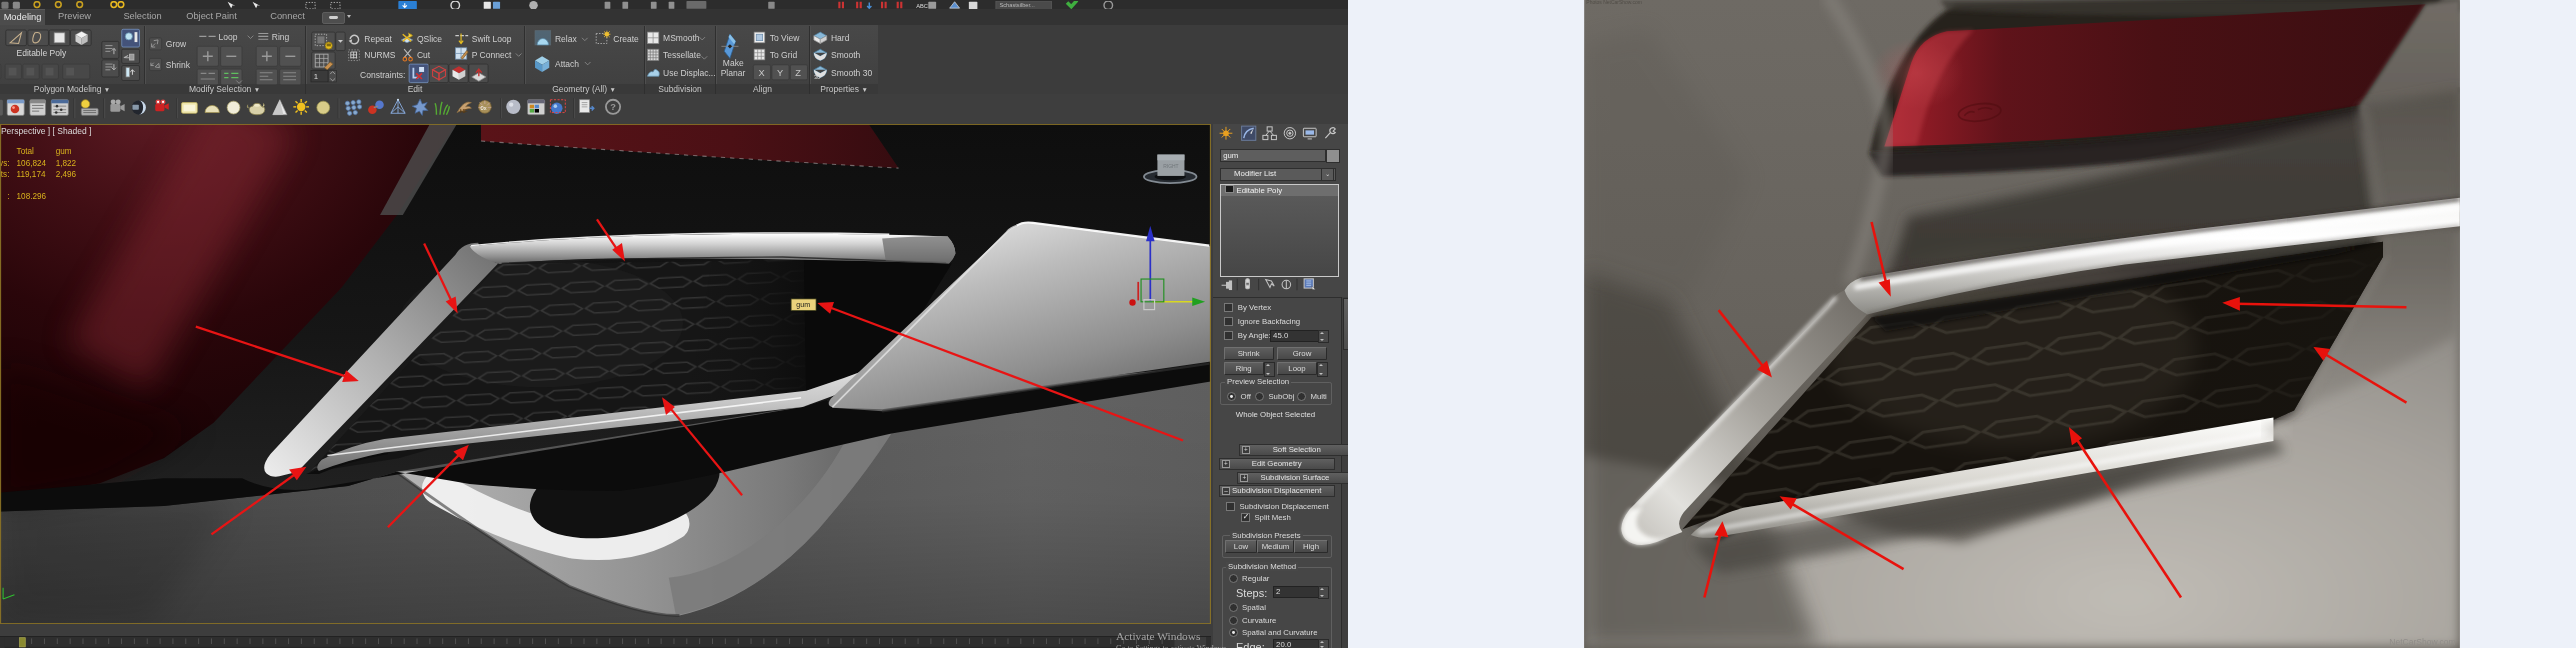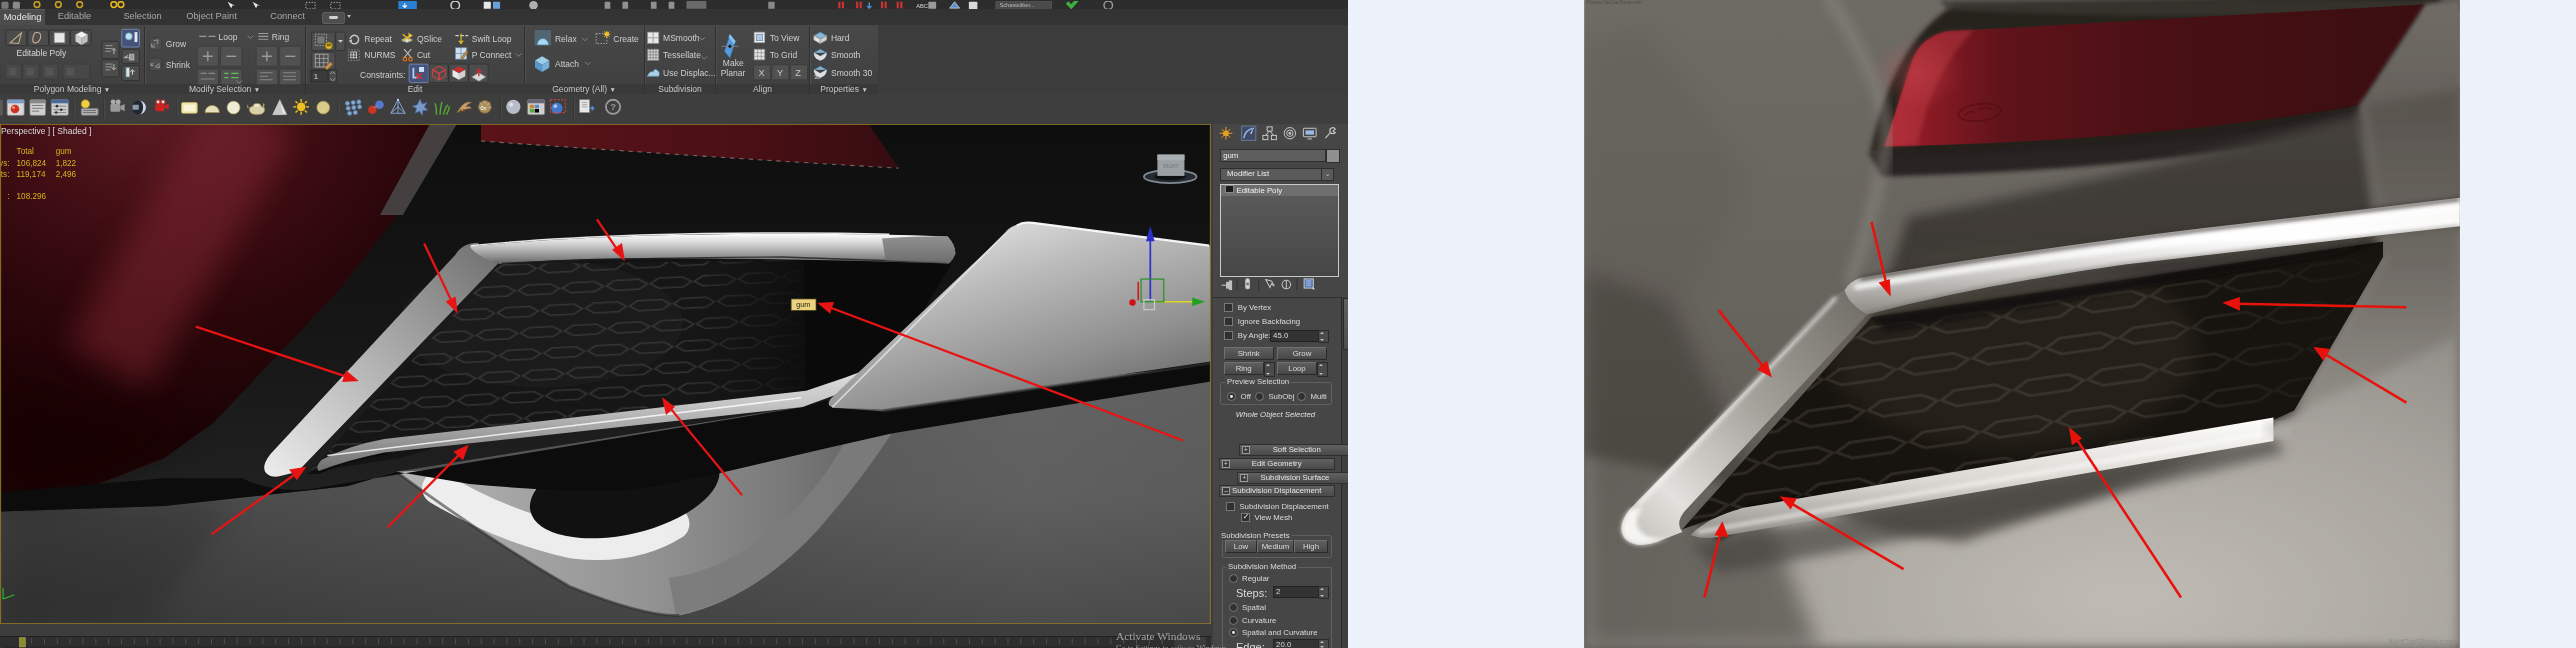--- a/index.html
+++ b/index.html
@@ -81,21 +81,21 @@
         <rect x="1305" y="1" width="11" height="10" rx="1" fill="#9a9a9a"></rect>
 <path d="M1335,10 l7,-9 l7,9 z" fill="#5a8fd0" stroke="#ddd" stroke-width="1"></path>
 <rect x="1362" y="1" width="12" height="11" rx="1" fill="#d8d8d8"></rect>
 <rect x="1400" y="0" width="78" height="12" fill="#4a4a4a" stroke="#5e5e5e"></rect>
         <text x="1405" y="9" font-size="8" fill="#bbb">Schastsilber...</text>
         <path d="M1500,2 l6,6 l8,-9" stroke="#3fae3f" stroke-width="5" fill="none"></path>
         <circle cx="1558" cy="6" r="6" fill="none" stroke="#999" stroke-width="2"></circle>
       </svg></div>
 <div id="tabs">
   <div class="tab active" style="left:0;width:45px;">Modeling</div>
-  <div class="tab" style="left:53px;width:43px;">Editable</div>
+  <div class="tab" style="left:53px;width:43px;">Preview</div>
   <div class="tab" style="left:122px;width:41px;">Selection</div>
   <div class="tab" style="left:186px;width:51px;">Object Paint</div>
   <div class="tab" style="left:267px;width:41px;">Connect</div>
 <div class="abs" style="left:322px;top:2.8px;width:21.3px;height:10px;background:#4e4e4e;border:0.7px solid #5e5e5e;border-radius:2.1px;">
         <div style="margin:2.8px auto;width:8.5px;height:3.6px;background:#cfcfcf;border-radius:1.4px;"></div>
       </div>
 <div class="abs" style="left:347px;top:5.7px;width:0;height:0;border-left:2.8px solid transparent;border-right:2.8px solid transparent;border-top:3.6px solid #bbb;"></div>
 </div>
 <div id="ribbon">
 <div id="panels">
@@ -799,21 +799,21 @@
             <rect x="3" y="5" width="12" height="6" fill="#9ab8e8" stroke="none"></rect>
             <line x1="6" y1="17" x2="12" y2="17"></line>
           </g>
   <g transform="translate(156,4)">
             <path d="M2,16 L9,8 M9,8 Q7,4 10,2 Q14,0 16,3 L13,6 L16,8 Q13,11 9,8" stroke-width="1.6"></path>
           </g>
  </g>
 </svg>
 <input class="abs" style="left: 7.1px; top: 25px; width: 100px; height: 10.7px; background: rgb(94, 94, 94); border: 0.7px solid rgb(46, 46, 46); color: rgb(238, 238, 238); font-size: 7.8px; font-family: &quot;Liberation Sans&quot;, sans-serif; padding: 0px 2.1px;" value="gum">
 <div class="abs" style="left:113px;top:25px;width:12px;height:12px;background:#8f8f8f;border:0.7px solid #2e2e2e;"></div>
-<div class="abs" style="left:7.1px;top:44px;width:101px;height:10.7px;background:#5a5a5a;border:0.7px solid #2e2e2e;color:#efefef;font-size:7.8px;line-height:10.7px;padding-left:6px;">Modifier List</div>
+<div class="abs" style="left:7.1px;top:44px;width:101px;height:10.7px;background:#5a5a5a;border:0.7px solid #2e2e2e;color:#efefef;font-size:7.8px;line-height:10.7px;padding-left:13px;">Modifier List</div>
 <div class="abs" style="left:108px;top:44px;width:11.4px;height:10.7px;background:#5a5a5a;border:0.7px solid #2e2e2e;color:#ddd;font-size:6.4px;text-align:center;line-height:10.7px;">⌄</div>
 <div class="abs" style="left:7.1px;top:60px;width:117px;height:91px;background:linear-gradient(#5c5c5c,#464646);border:0.7px solid #c9c9c9;">
   <div style="height:10.7px;background:#6e6e6e;color:#f2f2f2;font-size:7.8px;line-height:10.7px;"><span style="display:inline-block;width:6.4px;height:6.4px;background:#1a1a1a;border:0.7px solid #888;margin:0 2.8px 0 4.3px;"></span>Editable Poly</div>
 </div>
 <svg width="136" height="18.5" style="position:absolute;left:0;top:152px;" viewBox="0 0 191 26">
  <g stroke="#c0c0c0" stroke-width="1.5" fill="none">
   <g transform="translate(12,5)">
             <line x1="0" y1="8" x2="7" y2="8"></line>
             <rect x="7" y="4" width="4" height="8" fill="#c0c0c0"></rect>
             <rect x="11" y="2" width="3" height="12" fill="#c0c0c0"></rect>
@@ -852,29 +852,29 @@
 <div class="btn3 abs" style="left:64px;top:223px;width:48px;height:11.4px;line-height:11.4px;">Grow</div>
 <div class="btn3 abs" style="left:10.7px;top:238px;width:38px;height:11.4px;line-height:11.4px;">Ring</div>
 <div class="spin abs" style="left:51px;top:238px;width:8.5px;height:13px;"></div>
 <div class="btn3 abs" style="left:64px;top:238px;width:38px;height:11.4px;line-height:11.4px;">Loop</div>
 <div class="spin abs" style="left:104px;top:238px;width:8.5px;height:13px;"></div>
 <div class="grp abs" style="left:7.1px;top:258px;width:110px;height:21.3px;"></div>
 <div class="abs" style="left:12px;top:253px;background:#484848;padding:0 2.1px;font-size:7.8px;color:#ddd;">Preview Selection</div>
 <div class="rdrow" style="left:14.2px;top:268px;"><span class="rd sel"></span><span class="ct">Off</span></div>
 <div class="rdrow" style="left:42px;top:268px;"><span class="rd"></span><span class="ct">SubObj</span></div>
 <div class="rdrow" style="left:84px;top:268px;"><span class="rd"></span><span class="ct">Multi</span></div>
-<div class="abs" style="left:0;top:286px;width:125px;text-align:center;font-size:7.8px;color:#e0e0e0;font-style:italic;">Whole Object Selected</div>
+<div class="abs" style="left:0;top:286px;width:125px;text-align:center;font-size:7.8px;color:#e0e0e0;">Whole Object Selected</div>
 <div class="roll abs" style="left:5.7px;top:320px;width:114px;height:10px;margin-left:20px;"><span class="pm">+</span>Soft Selection</div>
 <div class="roll abs" style="left:5.7px;top:334px;width:114px;height:10px;"><span class="pm">+</span>Edit Geometry</div>
 <div class="roll abs" style="left:24px;top:348px;width:114px;height:10px;"><span class="pm">+</span>Subdivision Surface</div>
 <div class="roll abs" style="left:5.7px;top:361px;width:114px;height:10px;"><span class="pm">–</span>Subdivision Displacement</div>
 <div class="cbrow" style="left:13px;top:378px;"><span class="cb"></span><span class="ct">Subdivision Displacement</span></div>
-<div class="cbrow" style="left:28px;top:389px;"><span class="cb ck"></span><span class="ct">View Mesh</span></div>
+<div class="cbrow" style="left:28px;top:389px;"><span class="cb ck"></span><span class="ct">Split Mesh</span></div>
 <div class="grp abs" style="left:8.5px;top:411px;width:108px;height:20.6px;"></div>
-<div class="abs" style="left:6px;top:407px;background:#484848;padding:0 2.1px;font-size:7.8px;color:#ddd;">Subdivision Presets</div>
+<div class="abs" style="left:17px;top:407px;background:#484848;padding:0 2.1px;font-size:7.8px;color:#ddd;">Subdivision Presets</div>
 <div class="btn3 abs" style="left:12px;top:416px;width:30px;height:11.4px;line-height:11.4px;">Low</div>
 <div class="btn3 abs" style="left:44px;top:416px;width:35px;height:11.4px;line-height:11.4px;">Medium</div>
 <div class="btn3 abs" style="left:81px;top:416px;width:32px;height:11.4px;line-height:11.4px;">High</div>
 <div class="grp abs" style="left:8.5px;top:443px;width:108px;height:82px;border-bottom:none;"></div>
 <div class="abs" style="left:13px;top:438px;background:#484848;padding:0 2.1px;font-size:7.8px;color:#ddd;">Subdivision Method</div>
 <div class="rdrow" style="left:15.7px;top:450px;"><span class="rd"></span><span class="ct">Regular</span></div>
 <div class="abs ct2" style="left:23px;top:463px;">Steps:</div>
 <div class="fld abs" style="left:60px;top:462px;width:44px;height:10px;line-height:10px;padding-left:2.1px;">2</div>
 <div class="spin abs" style="left:105px;top:462px;width:8.5px;height:11.4px;"></div>
 <div class="rdrow" style="left:15.7px;top:479px;"><span class="rd"></span><span class="ct">Spatial</span></div>

